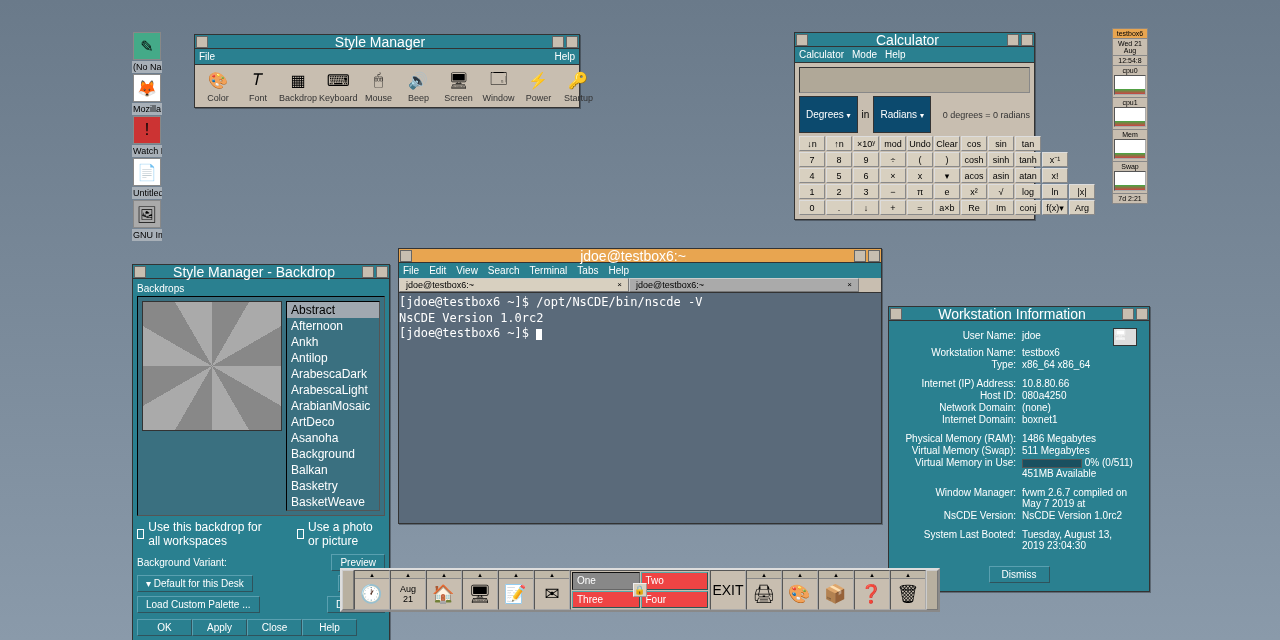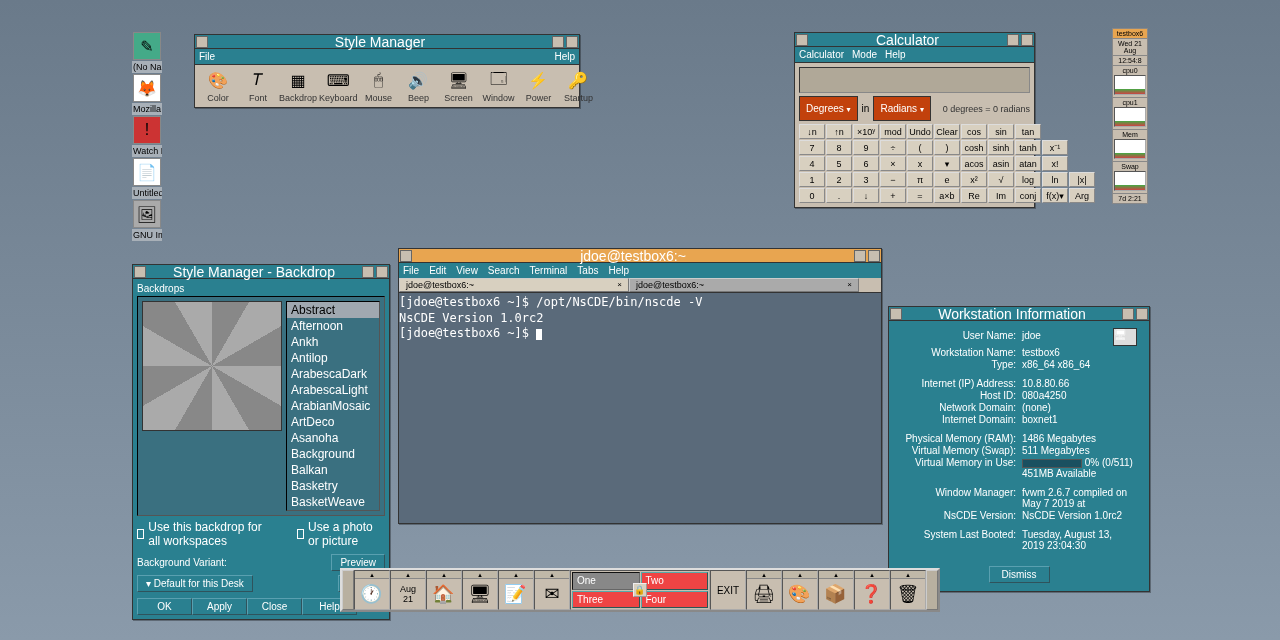--- a/index.html
+++ b/index.html
@@ -25,21 +25,21 @@
 
 .sm-body { background: #c8beb0; padding: 4px; display: flex; gap: 2px; }
 .sm-item { text-align: center; width: 42px; cursor: pointer; }
 .sm-item .sm-ico { width: 38px; height: 22px; margin: 0 auto 2px; display: flex; align-items: center; justify-content: center; font-size: 16px; }
 .sm-item .sm-lbl { font-size: 9px; color: #333; }
 
 
 .calc-body { background: #c8beb0; padding: 4px; }
 .calc-disp { height: 26px; background: #b0a898; border: 1px inset #888; margin-bottom: 3px; }
 .calc-mode { display: flex; align-items: center; gap: 4px; margin-bottom: 3px; font-size: 10px; }
-.calc-mode .sel { background: #c2410c; color: #fff; padding: 6px 6px; border: 1px solid #333; }
+.calc-mode .sel { background: #0c4a6e; color: #fff; padding: 12px 6px; border: 1px solid #333; }
 .calc-mode .sel-arrow { font-size: 8px; }
 .calc-mode .right { margin-left: auto; color: #333; font-size: 9px; }
 .calc-btn { height: 15px; border: 1px outset #ddd; background: #d8d0c0; font-size: 9px; display: flex; align-items: center; justify-content: center; cursor: pointer; }
 
 
 .bd-body { background: #2a8090; padding: 4px; }
 .bd-header { color: #fff; font-size: 10px; margin-bottom: 2px; }
 .bd-main { display: flex; gap: 4px; background: #3a7080; padding: 4px; border: 1px inset #555; }
 .bd-preview { width: 140px; height: 130px; background: repeating-conic-gradient(#888 0 30deg, #aaa 30deg 60deg); border: 1px solid #333; }
 .bd-list { flex: 1; background: #3a7080; overflow-y: auto; border: 1px inset #555; }
@@ -296,20 +296,25 @@
     <div class="bd-row">
       <label>Background Variant:</label>
       <span style="flex:1"></span>
       <button class="bd-btn">Preview</button>
     </div>
     <div class="bd-row">
       <button class="bd-btn">▾ <span>Default for this Desk</span></button>
       <span style="flex:1"></span>
       <button class="bd-btn">Add ...</button>
     </div>
+    <div class="bd-row">
+      <button class="bd-btn">Load Custom Palette ...</button>
+      <span style="flex:1"></span>
+      <button class="bd-btn">Delete ...</button>
+    </div>
     <div class="bd-footer" id="bd-footer">
             <button class="bd-btn">OK</button>
             <button class="bd-btn">Apply</button>
             <button class="bd-btn">Close</button>
             <button class="bd-btn">Help</button>
           </div>
   </div>
 </div>
 
 <div class="win active" style="left:266px; top:220px; width:484px;">
@@ -439,21 +444,21 @@
           <div class="ico">✉</div>
         </div>
   <div class="workspace">
     <div class="center-lock">🔒</div>
     <div class="ws cur">One</div>
     <div class="ws">Two</div>
     <div class="ws">Three</div>
     <div class="ws">Four</div>
   </div>
   <div class="slot">
-          <div class="ico" style="font-size:10px;">EXIT</div>
+          <div class="ico" style="font-size:14px;">EXIT</div>
         </div>
   <div class="slot">
           <div class="arrow">▴</div>
           <div class="ico">🖨</div>
         </div>
   <div class="slot">
           <div class="arrow">▴</div>
           <div class="ico">🎨</div>
         </div>
   <div class="slot">

